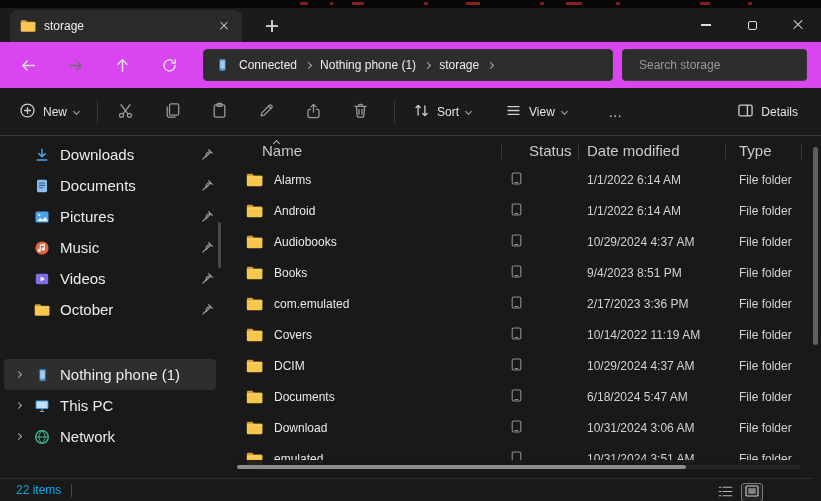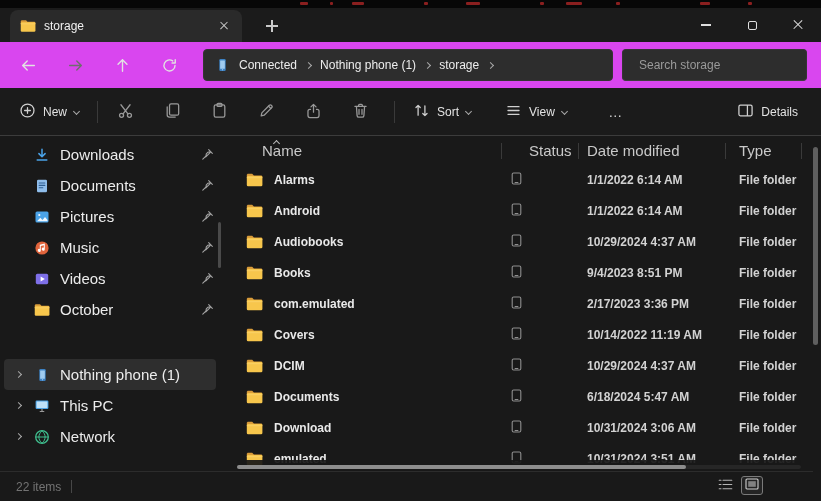--- a/index.html
+++ b/index.html
@@ -64,37 +64,37 @@
   
   .main{position:absolute;left:228px;top:0;right:0;bottom:0;}
   .cols{display:grid;grid-template-columns:273px 77px 147px 76px;align-items:center;}
   .colheader{height:27px;color:#c9c9c9;position:relative;font-size:15px;}
   .h-name{padding-left:34px;}
   .h-status{padding-left:28px;}
   .h-date{padding-left:9px;}
   .h-type{padding-left:14px;}
   .hsep{position:absolute;top:6px;width:1px;height:16px;background:#3a3a3a;}
   .sortcaret{position:absolute;left:46px;top:4px;border-color:#b9b9b9;}
-  .rows{position:absolute;top:27px;left:0;right:0;bottom:0;overflow:hidden;font-weight:bold;}
+  .rows{position:absolute;top:27px;left:0;right:0;bottom:0;overflow:hidden;}
   .frow{height:31px;color:#e9e9e9;}
   .c-name{display:flex;align-items:center;gap:11px;padding-left:18px;overflow:hidden;white-space:nowrap;}
   .f-icon{display:flex;flex:0 0 auto;}
   .c-status{display:flex;align-items:center;padding-left:10px;}
   .c-date{color:#d2d2d2;padding-left:9px;white-space:nowrap;}
   .c-type{color:#d2d2d2;padding-left:14px;white-space:nowrap;}
 
   
   .vscroll{position:absolute;right:3px;top:4px;bottom:18px;width:5px;}
   .vthumb{position:absolute;top:6px;left:0;width:5px;height:198px;background:#5f5f5f;border-radius:3px;}
   .hscroll{position:absolute;left:9px;right:20px;bottom:0;height:14px;background:rgba(25,25,25,.93);}
   .htrack{position:absolute;left:0;right:0;top:5px;height:4px;background:#262626;border-radius:2px;}
   .hthumb{position:absolute;left:0;top:5px;width:449px;height:4px;background:#8d8d8d;border-radius:2px;}
 
   
-  .statusbar{position:absolute;left:0;right:8px;bottom:0;height:30px;background:#191919;border-top:1px solid #2c2c2c;display:flex;align-items:center;color:#737373;}
+  .statusbar{position:absolute;left:0;right:8px;bottom:0;height:23px;background:#191919;border-top:1px solid #2c2c2c;display:flex;align-items:center;color:#0ea5e9;}
   .sb-count{margin-left:16px;}
   .sb-div{width:1px;height:13px;background:#474747;margin-left:10px;}
   .sb-views{position:absolute;right:50px;top:4px;display:flex;gap:5px;align-items:center;}
   .sb-view{width:22px;height:19px;display:flex;align-items:center;justify-content:center;border-radius:3px;}
   .sb-view.selected{border:1px solid #7a7a7a;background:#242424;}
 </style>
 </head>
 <body>
 
 <div class="window">

